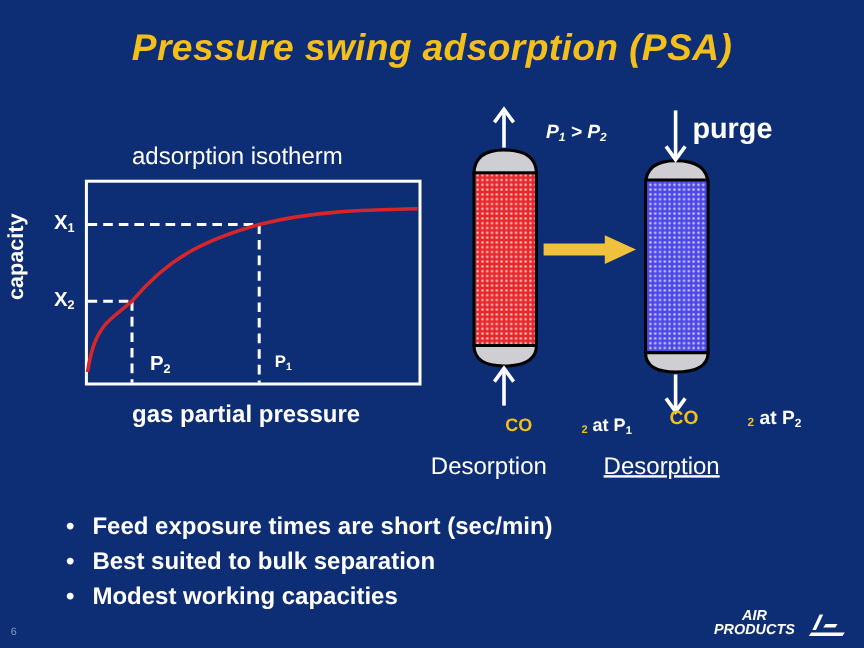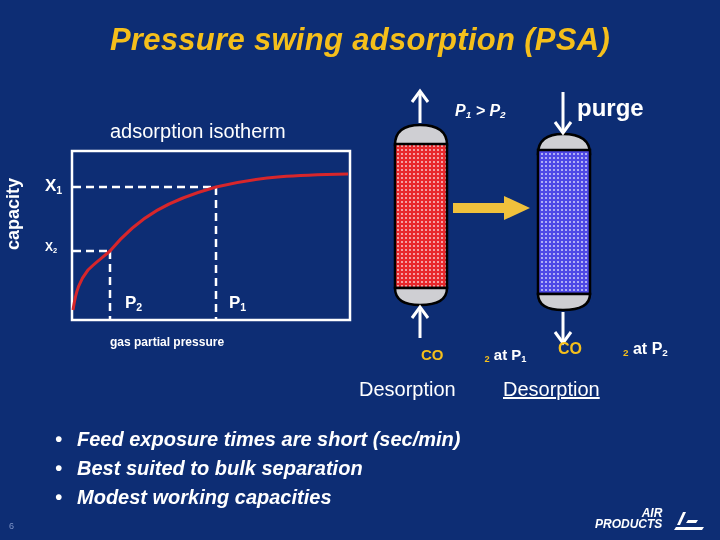--- a/index.html
+++ b/index.html
@@ -4,24 +4,24 @@
 <style>
   html,body{margin:0;padding:0;}
   body{width:720px;height:540px;background:#0d2d74;position:relative;overflow:hidden;font-family:"Liberation Sans",sans-serif;color:#fff;}
   .abs{position:absolute;}
   .title{left:0;width:720px;top:22px;text-align:center;font-size:31px;font-weight:bold;font-style:italic;color:#f5bf1b;letter-spacing:0.3px;}
   .lbl{font-weight:bold;font-size:19px;color:#fff;white-space:nowrap;}
   .sub{font-size:0.62em;vertical-align:-0.25em;}
   .yellow{color:#f5bf1b;margin-left:41px;}
   svg{position:absolute;left:0;top:0;}
   .bullets{left:55px;top:425px;margin:0;padding:0;list-style:none;}
-  .bullets li{font-size:20px;font-weight:bold;line-height:29px;white-space:nowrap;font-style:italic;}
+  .bullets li{font-size:20px;font-weight:bold;line-height:29px;white-space:nowrap;}
   .bullets li .dot{display:inline-block;width:22px;}
   .pagenum{left:9px;top:521px;font-size:9px;color:#7f95c8;}
-  .logo{left:595px;top:508px;font-size:12px;font-weight:bold;font-style:italic;line-height:11px;text-align:right;}
+  .logo{left:595px;top:508px;font-size:12px;font-weight:bold;font-style:italic;line-height:11px;text-align:center;}
 </style>
 </head>
 <body>
 
 <div class="abs title">Pressure swing adsorption (PSA)</div>
 
 <svg width="720" height="540" viewBox="0 0 720 540">
   <defs>
     <pattern id="redmesh" width="4" height="4" patternUnits="userSpaceOnUse">
       <rect width="4" height="4" fill="#e8282b"></rect>
@@ -61,24 +61,24 @@
   </g>
   <line x1="563" y1="92" x2="563" y2="130" stroke="#fff" stroke-width="3"></line>
   <path d="M555,122 L563,133 L571,122" fill="none" stroke="#fff" stroke-width="3"></path>
   <line x1="563" y1="312" x2="563" y2="340" stroke="#fff" stroke-width="3"></line>
   <path d="M555,332 L563,343 L571,332" fill="none" stroke="#fff" stroke-width="3"></path>
 </svg>
 
 <div class="abs lbl" style="left:110px;top:108px;font-size:20px;font-weight:normal;margin-top:12px;">adsorption isotherm</div>
 <div class="abs lbl" style="left:3px;top:250px;transform:rotate(-90deg);transform-origin:left top;font-size:18px;">capacity</div>
 <div class="abs lbl" style="left:45px;top:176px;font-size:17px;"><span>X</span><span class="sub">1</span></div>
-<div class="abs lbl" style="left:45px;top:240px;font-size:12px;"><span>X</span><span class="sub">2</span></div>
+<div class="abs lbl" style="left:45px;top:240px;font-size:17px;"><span>X</span><span class="sub">2</span></div>
 <div class="abs lbl" style="left:125px;top:293px;font-size:17px;"><span>P</span><span class="sub">2</span></div>
-<div class="abs lbl" style="left:229px;top:293px;font-size:17px;"><span>P</span><span class="sub">1</span></div>
-<div class="abs lbl" style="left:110px;top:335px;font-size:12px;">gas partial pressure</div>
+<div class="abs lbl" style="left:229px;top:293px;font-size:14px;"><span>P</span><span class="sub">1</span></div>
+<div class="abs lbl" style="left:110px;top:335px;font-size:20px;">gas partial pressure</div>
 
 <div class="abs lbl" style="left:455px;top:102px;font-size:16px;font-style:italic;"><span>P</span><span class="sub">1</span><span style="white-space:pre"> &gt; </span><span>P</span><span class="sub">2</span></div>
 <div class="abs lbl" style="left:577px;top:94px;font-size:24px;">purge</div>
 
 <div class="abs lbl" style="left:380px;top:346px;font-size:15px;"><span class="yellow">CO</span><span class="sub yellow">2</span><span style="white-space:pre"> at P</span><span class="sub">1</span></div>
 <div class="abs lbl" style="left:517px;top:340px;font-size:16px;"><span class="yellow">CO</span><span class="sub yellow">2</span><span style="white-space:pre"> at P</span><span class="sub">2</span></div>
 
 <div class="abs lbl" style="left:359px;top:378px;font-size:20px;font-weight:normal;">Desorption</div>
 <div class="abs lbl" style="left:503px;top:378px;font-size:20px;font-weight:normal;text-decoration:underline;">Desorption</div>
 

